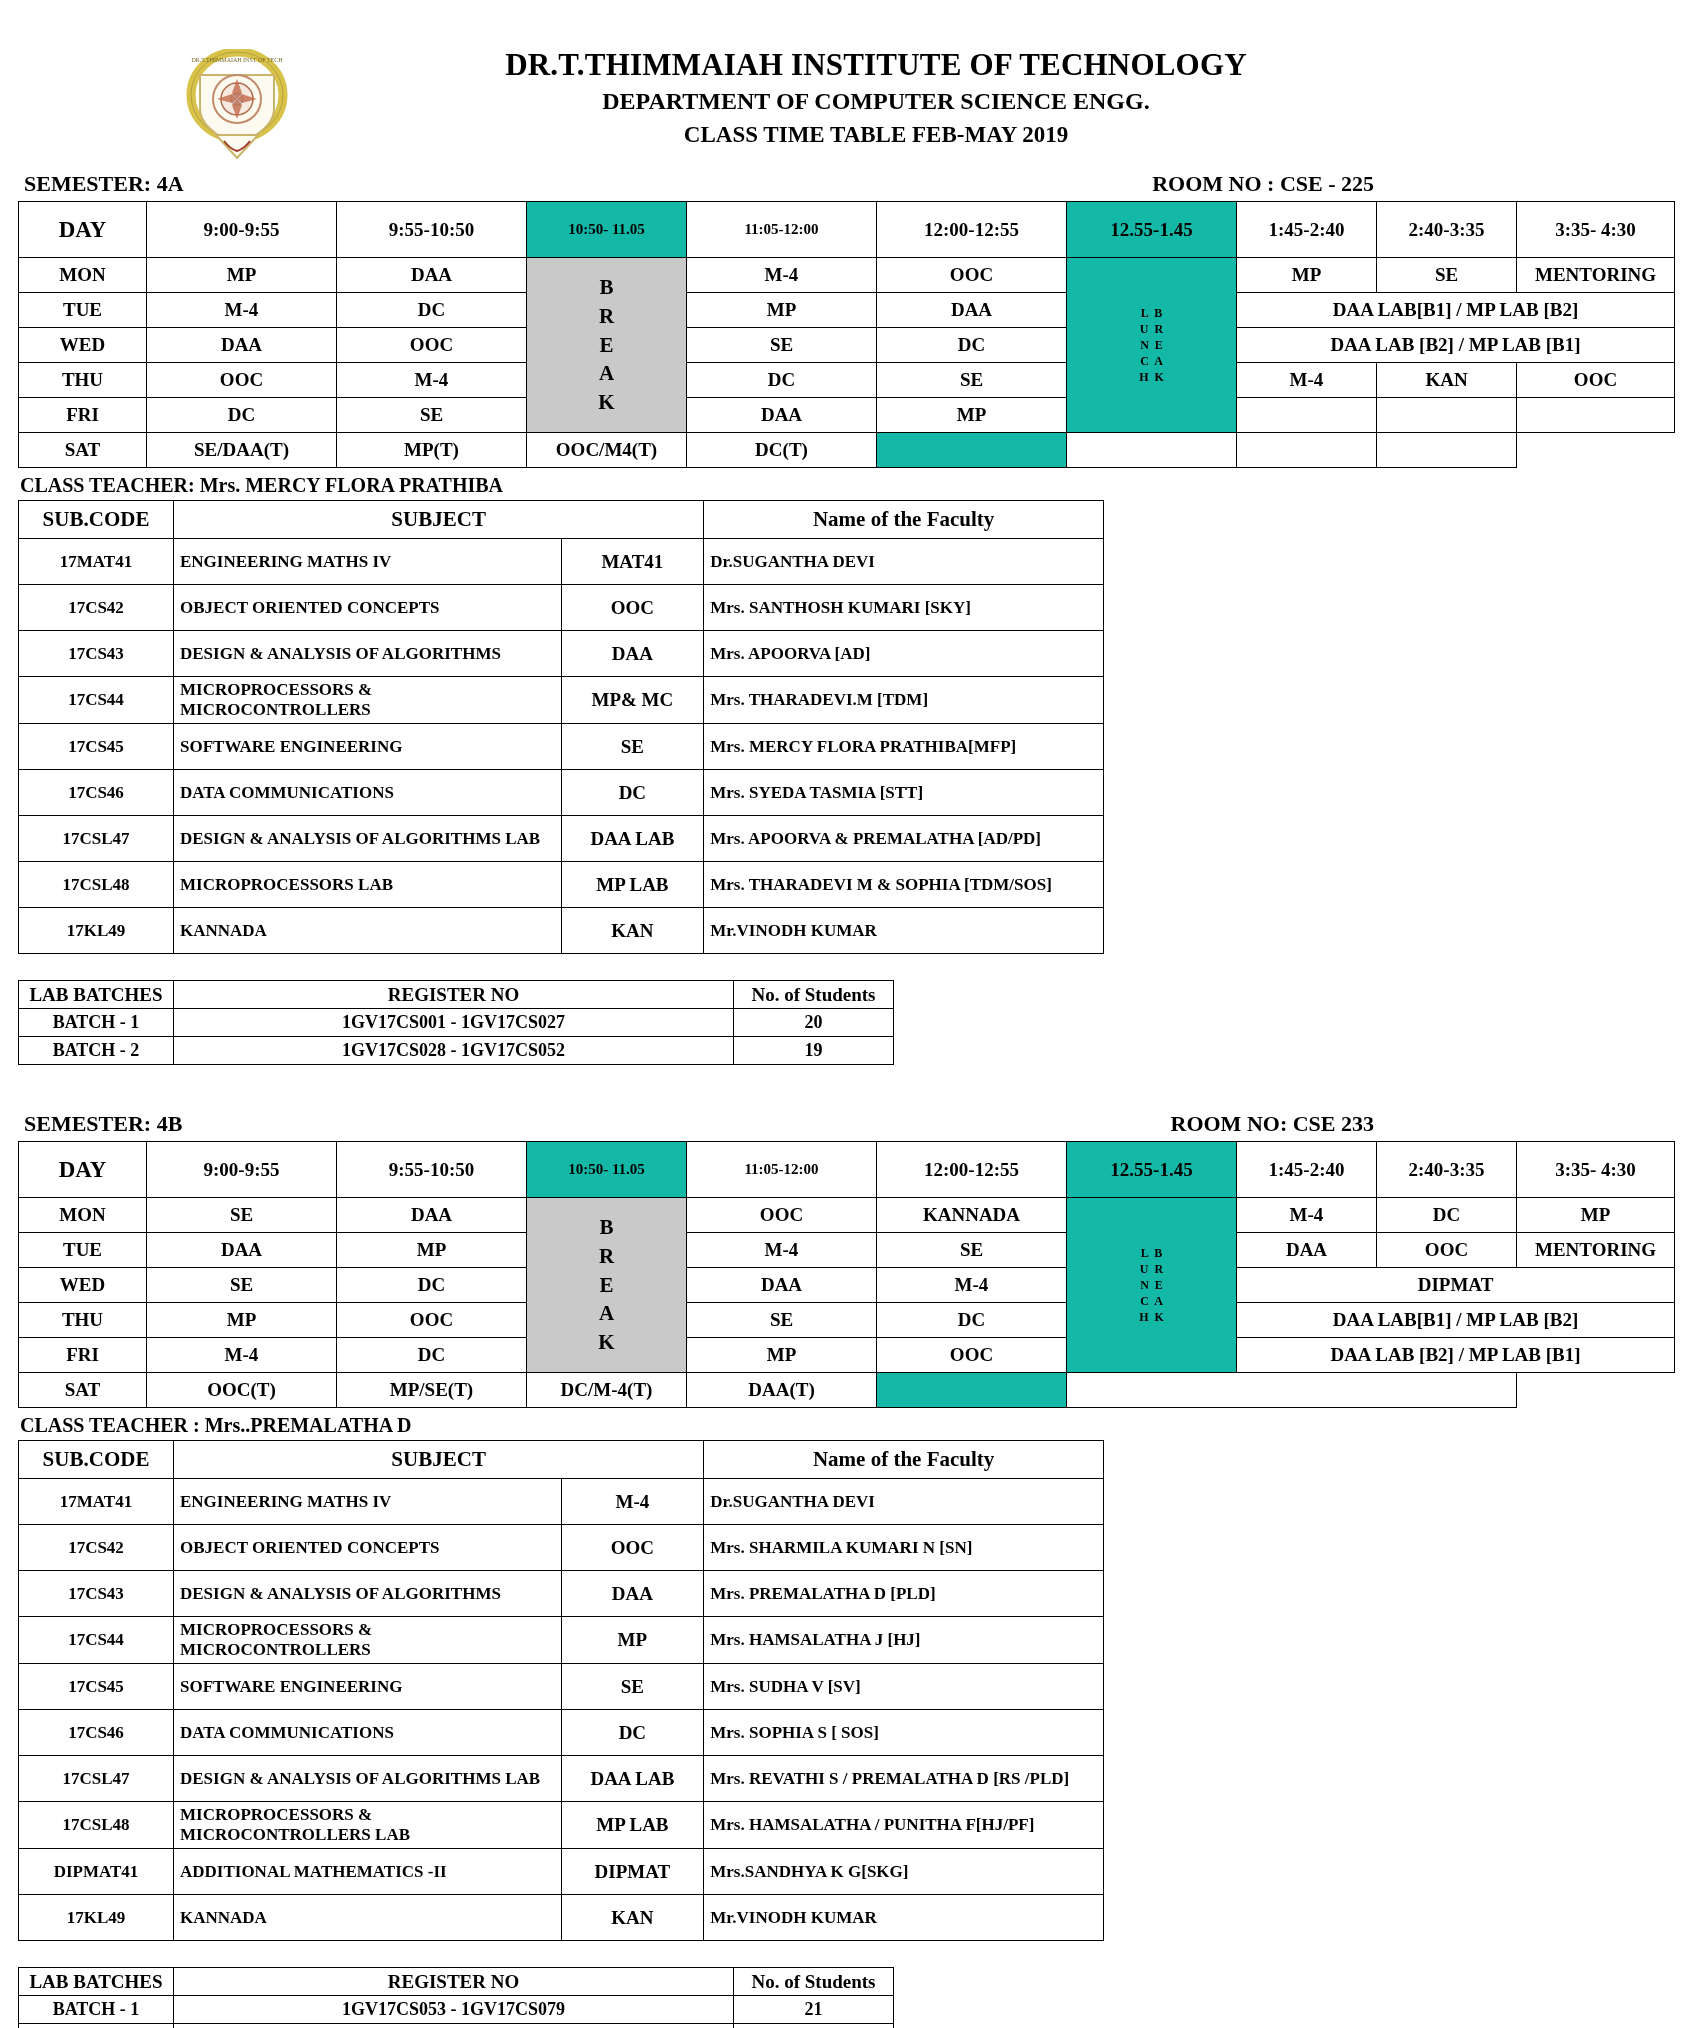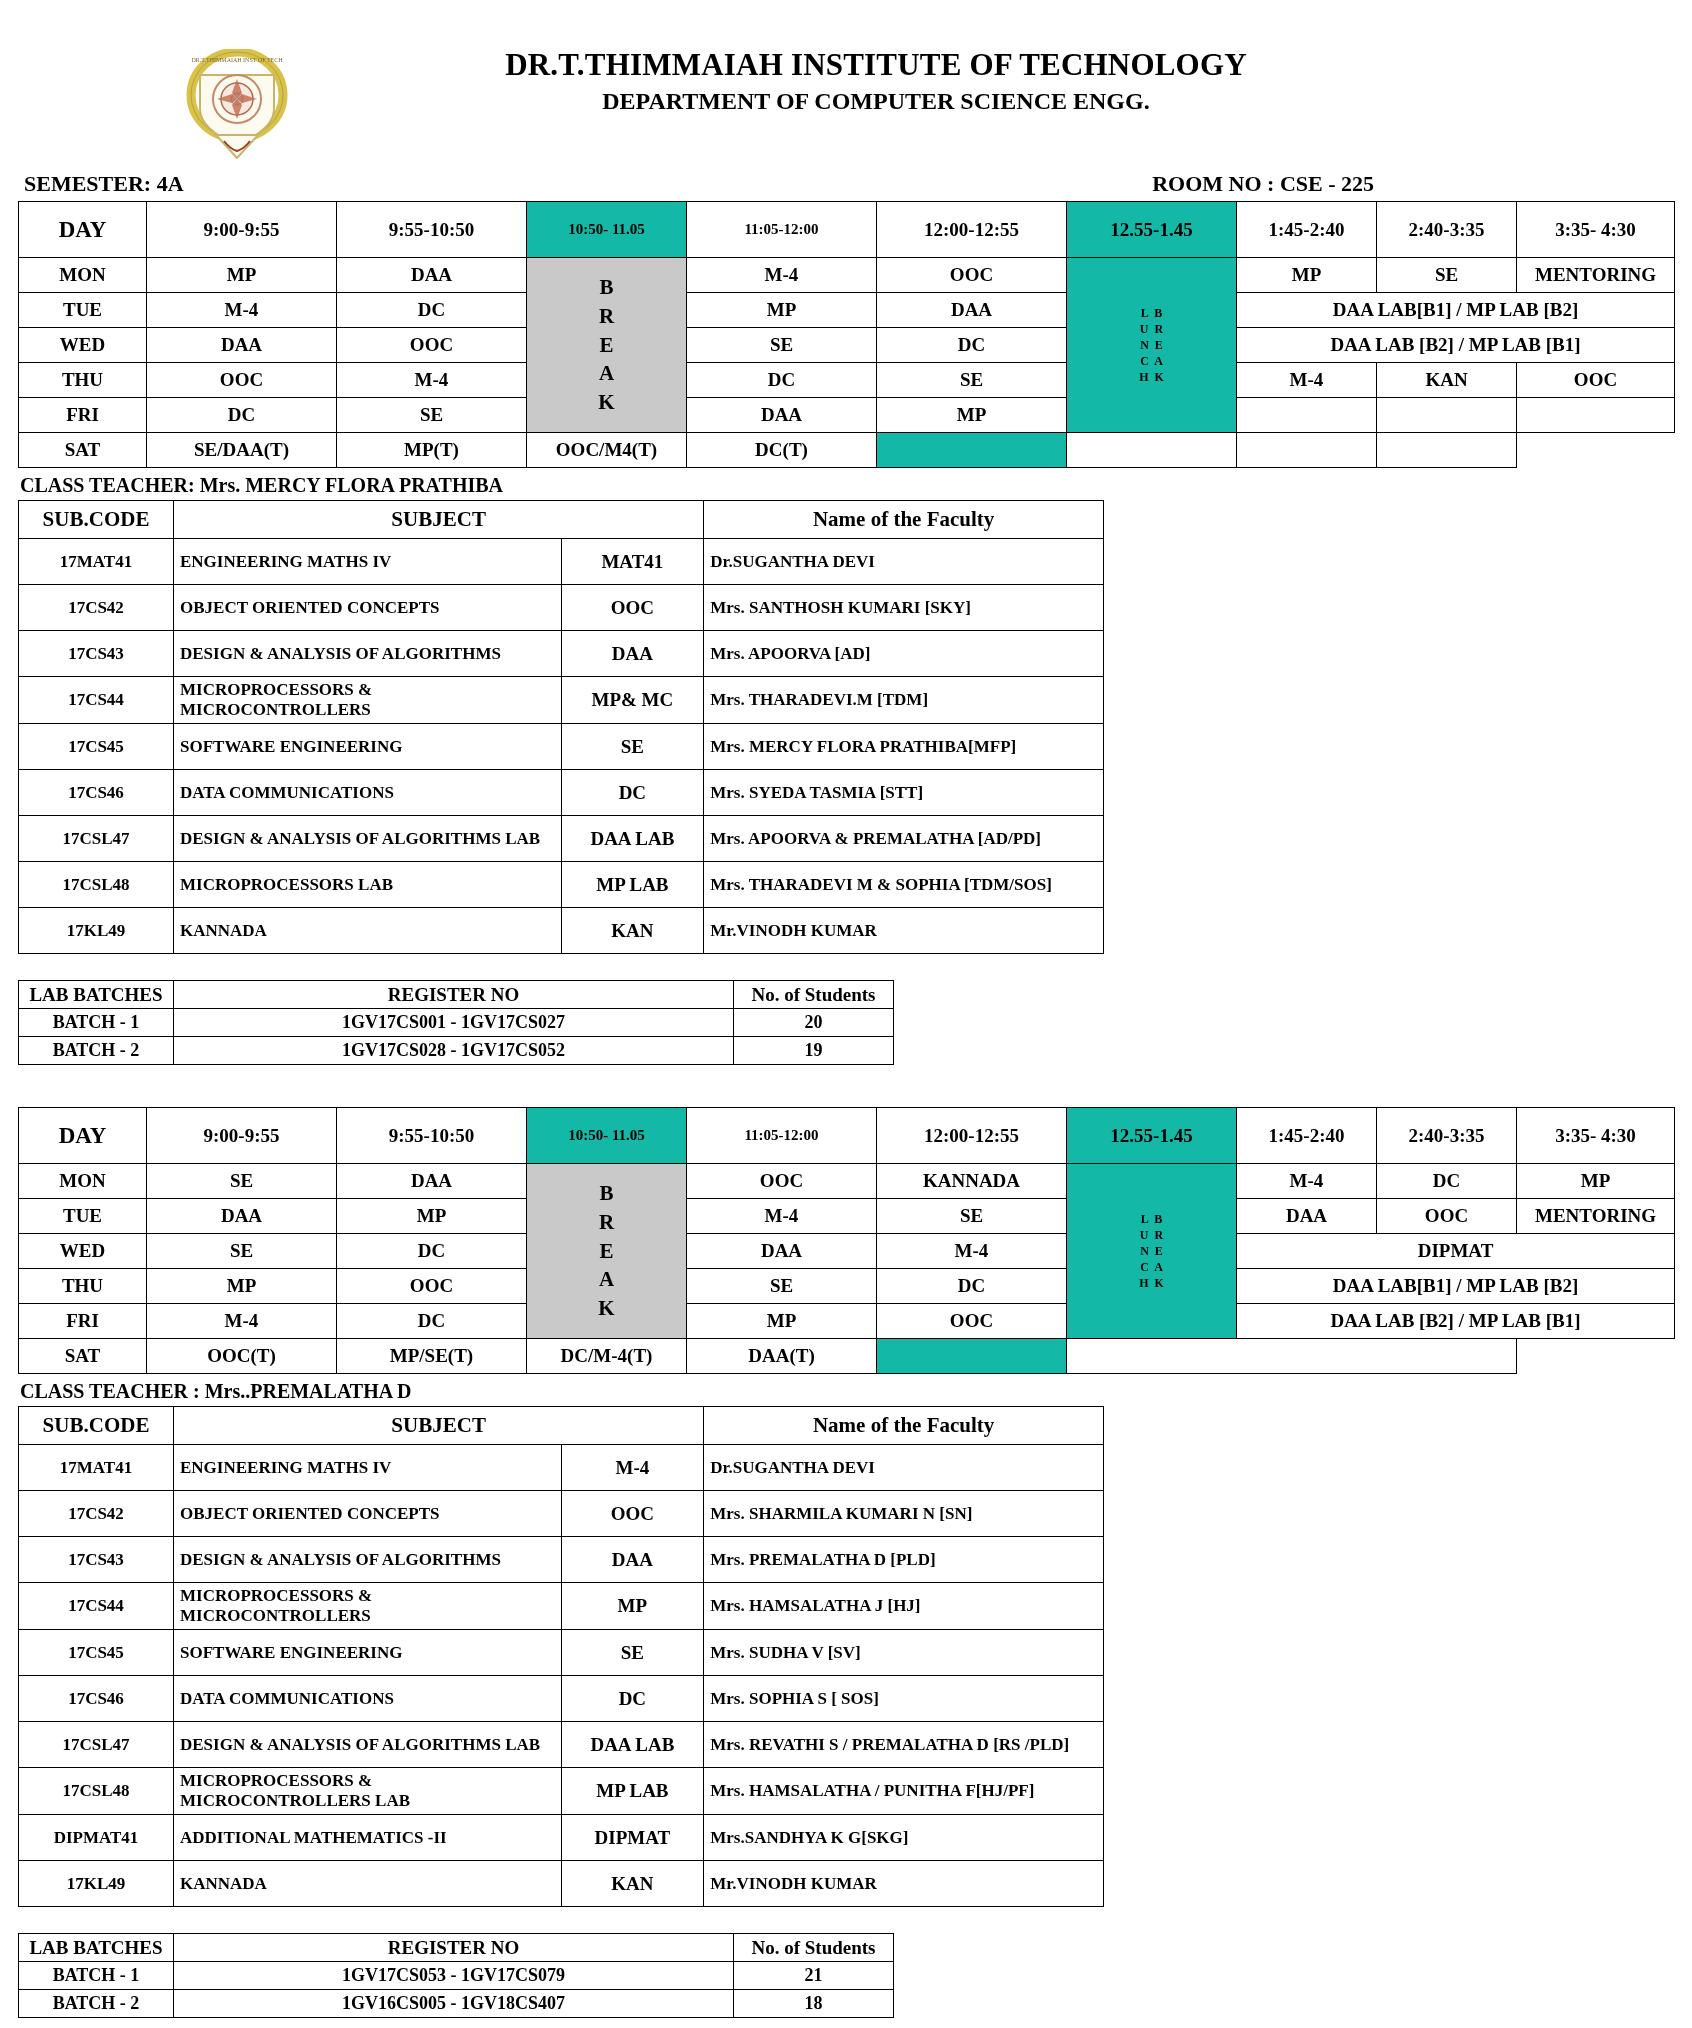--- a/index.html
+++ b/index.html
@@ -100,20 +100,21 @@
         <path d="M59 70 L54 56 L59 50 L64 56 Z" fill="#c2694a" opacity="0.8"></path>
         <path d="M39 50 L54 45 L59 50 L54 54 Z" fill="#c2694a" opacity="0.8"></path>
         <path d="M38 86 L80 86 L59 109 Z" fill="#fdfaf0" stroke="#c9b46a" stroke-width="2"></path>
         <path d="M46 92 q6 8 13 10 q7 -2 13 -10" fill="none" stroke="#9e3a2a" stroke-width="2"></path>
         <text x="59" y="13" font-size="6" fill="#7a6a2a" text-anchor="middle" font-family="Liberation Serif, serif">DR.T.THIMMAIAH INST OF TECH</text>
       </svg>
     </div>
     <div class="titles">
       <div class="t1">DR.T.THIMMAIAH INSTITUTE OF TECHNOLOGY</div>
       <div class="t2">DEPARTMENT OF COMPUTER SCIENCE ENGG.</div>
+      <div class="t3">CLASS TIME TABLE  FEB-MAY 2019</div>
     </div>
   </div>
 
   <div id="sections-root">
       <div>
         <div class="semline">
           <div class="left">SEMESTER:  4A</div>
           <div class="right">ROOM NO : CSE - 225</div>
         </div>
         <table class="tt">
@@ -306,20 +307,24 @@
             <tr>
             <td class="lb">BATCH - 2</td>
             <td class="reg">1GV17CS028 - 1GV17CS052</td>
             <td class="num">19</td>
           </tr>
           </tbody>
         </table>
         <div class="spacer-40"></div>
       </div>
       <div>
+        <div class="semline">
+          <div class="left">SEMESTER:  4B</div>
+          <div class="right">ROOM NO: CSE 233</div>
+        </div>
         <table class="tt">
           <colgroup>
           <col style="width:128px">
             <col style="width:190px">
             <col style="width:190px">
           <col style="width:160px">
             <col style="width:190px">
             <col style="width:190px">
           <col style="width:170px">
             <col style="width:140px">

